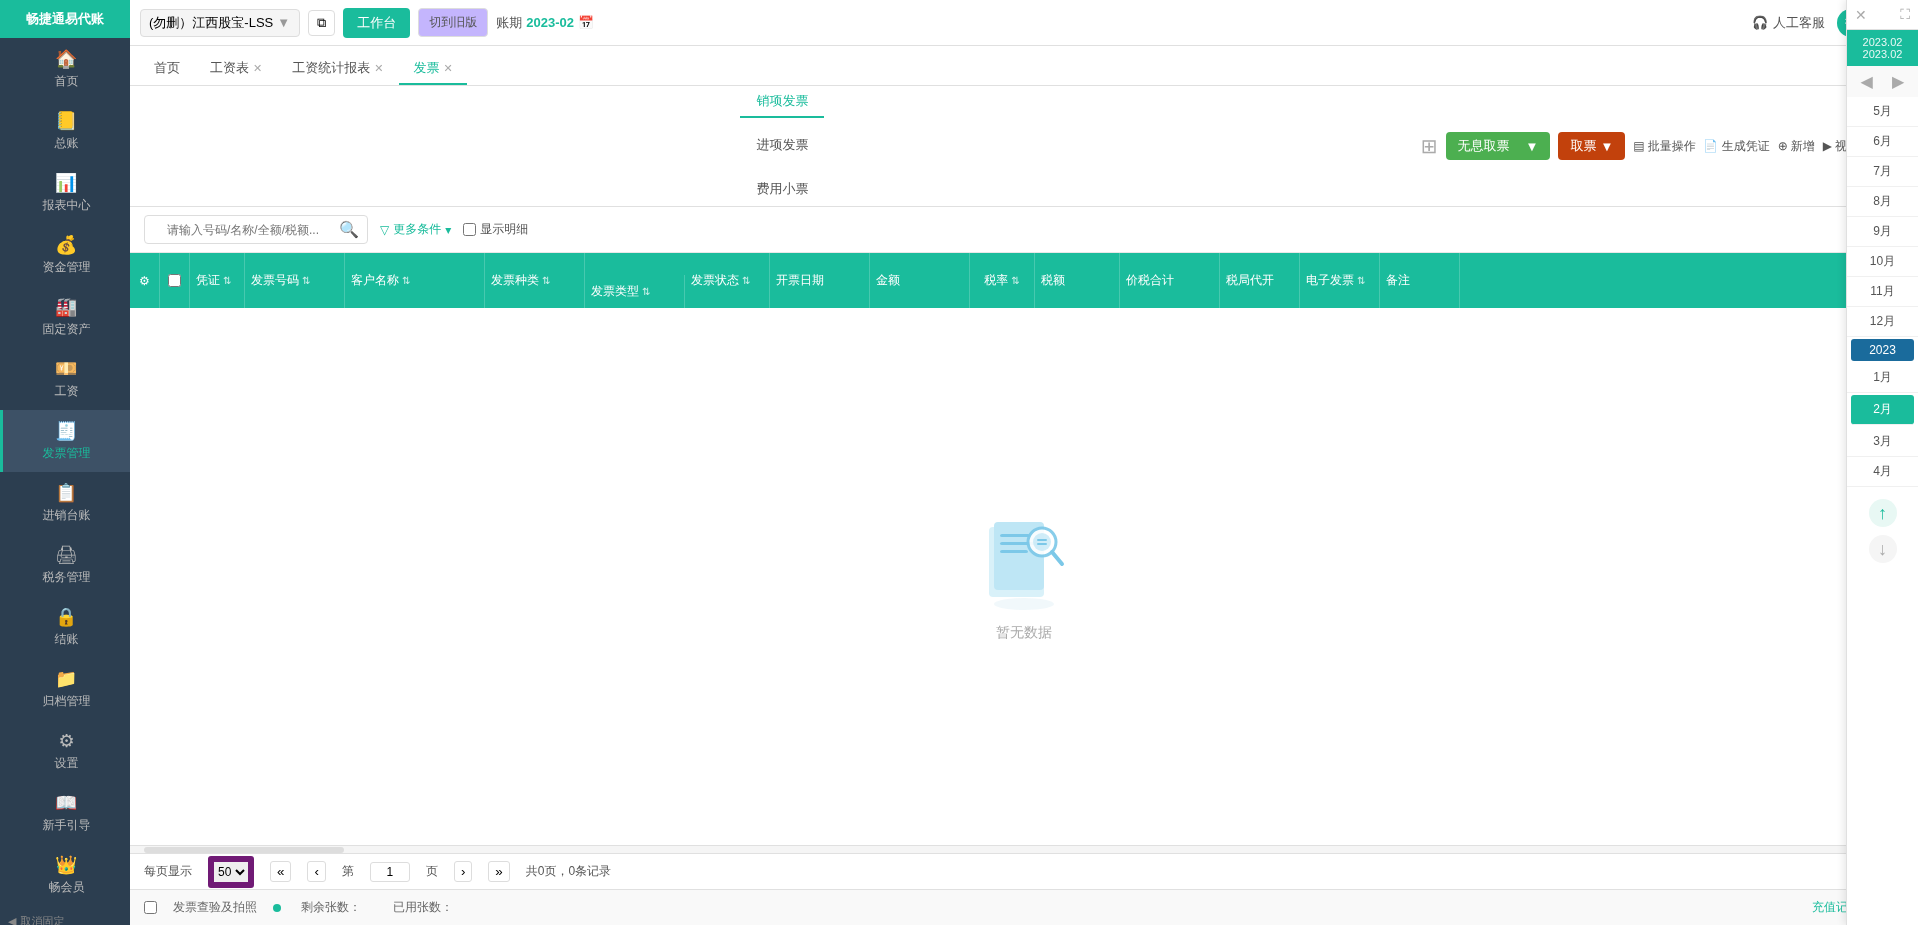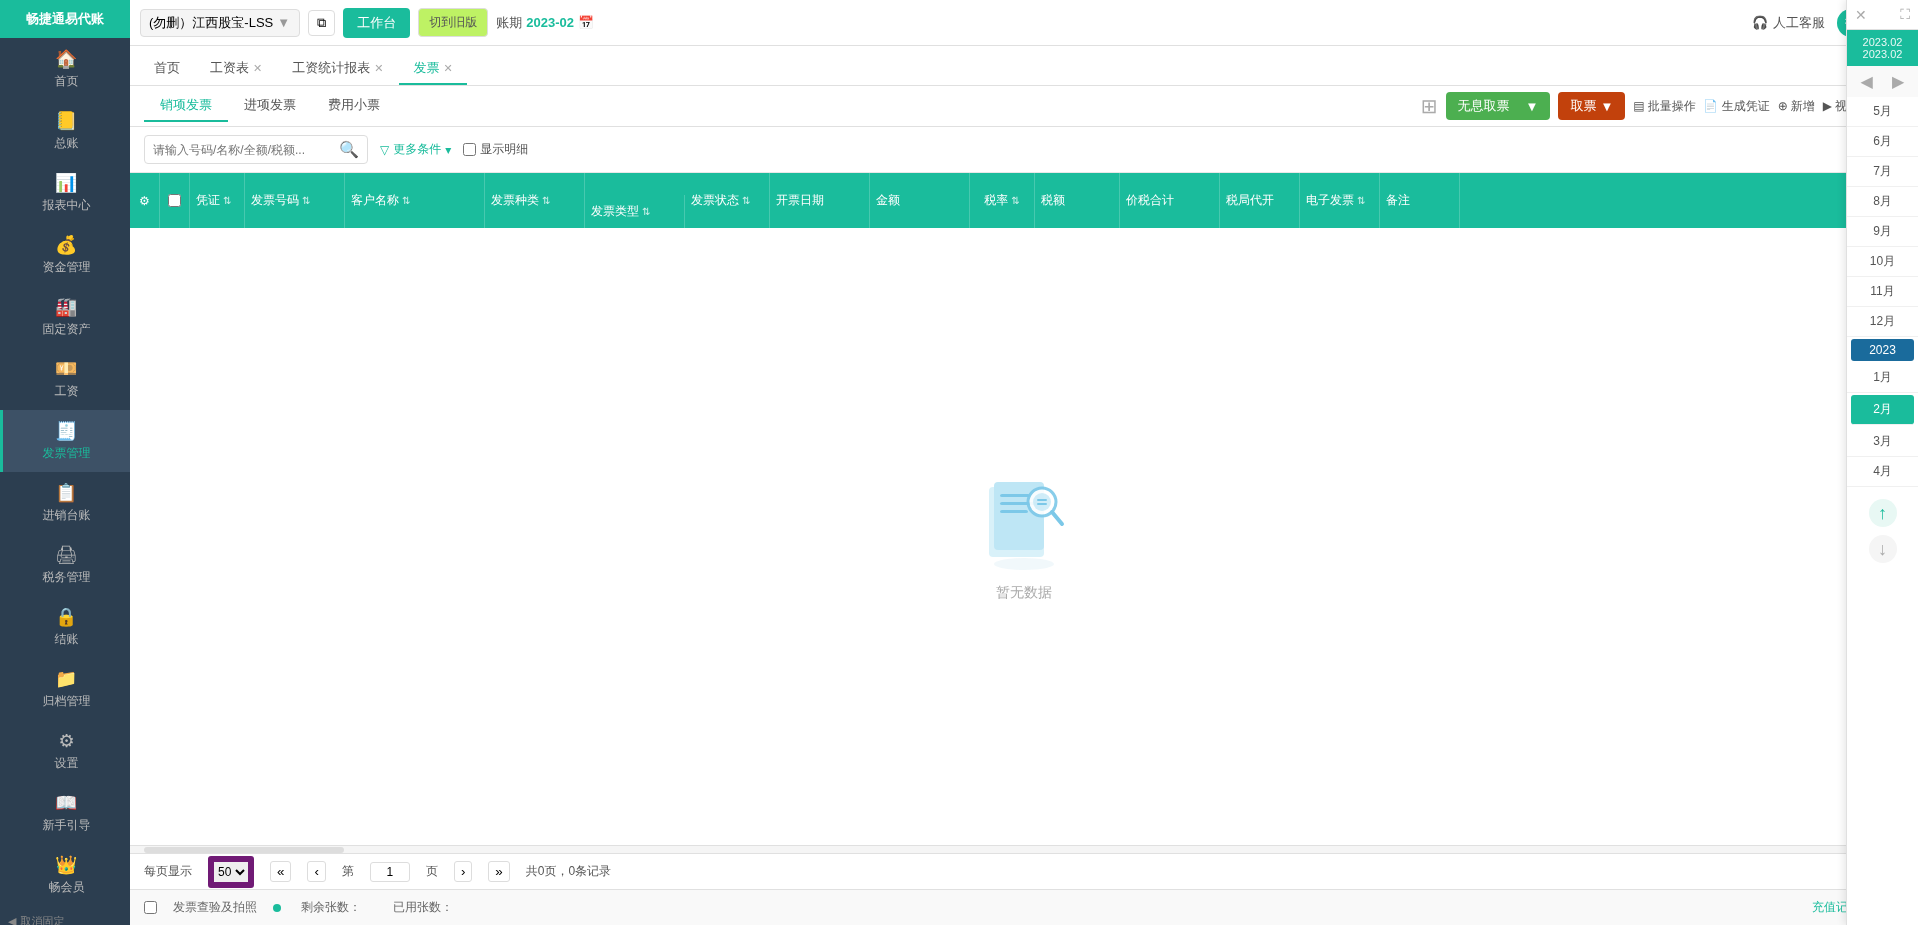--- a/index.html
+++ b/index.html
@@ -94,21 +94,21 @@
     .workbench-btn {
       background: #1abc9c;
       color: white;
       border: none;
       border-radius: 4px;
       padding: 6px 14px;
       cursor: pointer;
       font-size: 13px;
     }
     .switch-btn {
-      background: #bef264;
+      background: #c4b5fd;
       border: 1px solid #ddd;
       border-radius: 4px;
       padding: 5px 10px;
       cursor: pointer;
       font-size: 12px;
       color: #555;
     }
     .period-info {
       display: flex;
       align-items: center;
@@ -182,21 +182,22 @@
       background: white;
       position: relative;
     }
 
     
     .sub-tabs {
       display: flex;
       align-items: center;
       padding: 8px 14px 0;
       border-bottom: 1px solid #e0e0e0;
-      gap: 0;
+      gap: 12px;
+      flex-direction: column;
     }
     .sub-tab {
       padding: 6px 16px;
       font-size: 13px;
       cursor: pointer;
       color: #555;
       border-bottom: 2px solid transparent;
     }
     .sub-tab.active {
       color: #1abc9c;
@@ -261,20 +262,21 @@
       min-width: 220px;
       gap: 6px;
     }
     .search-input-wrap input {
       border: none;
       outline: none;
       font-size: 12px;
       color: #555;
       width: 180px;
       background: transparent;
+      text-align: center;
     }
     .filter-btn {
       display: flex;
       align-items: center;
       gap: 4px;
       font-size: 12px;
       color: #1abc9c;
       cursor: pointer;
       border: none;
       background: none;

